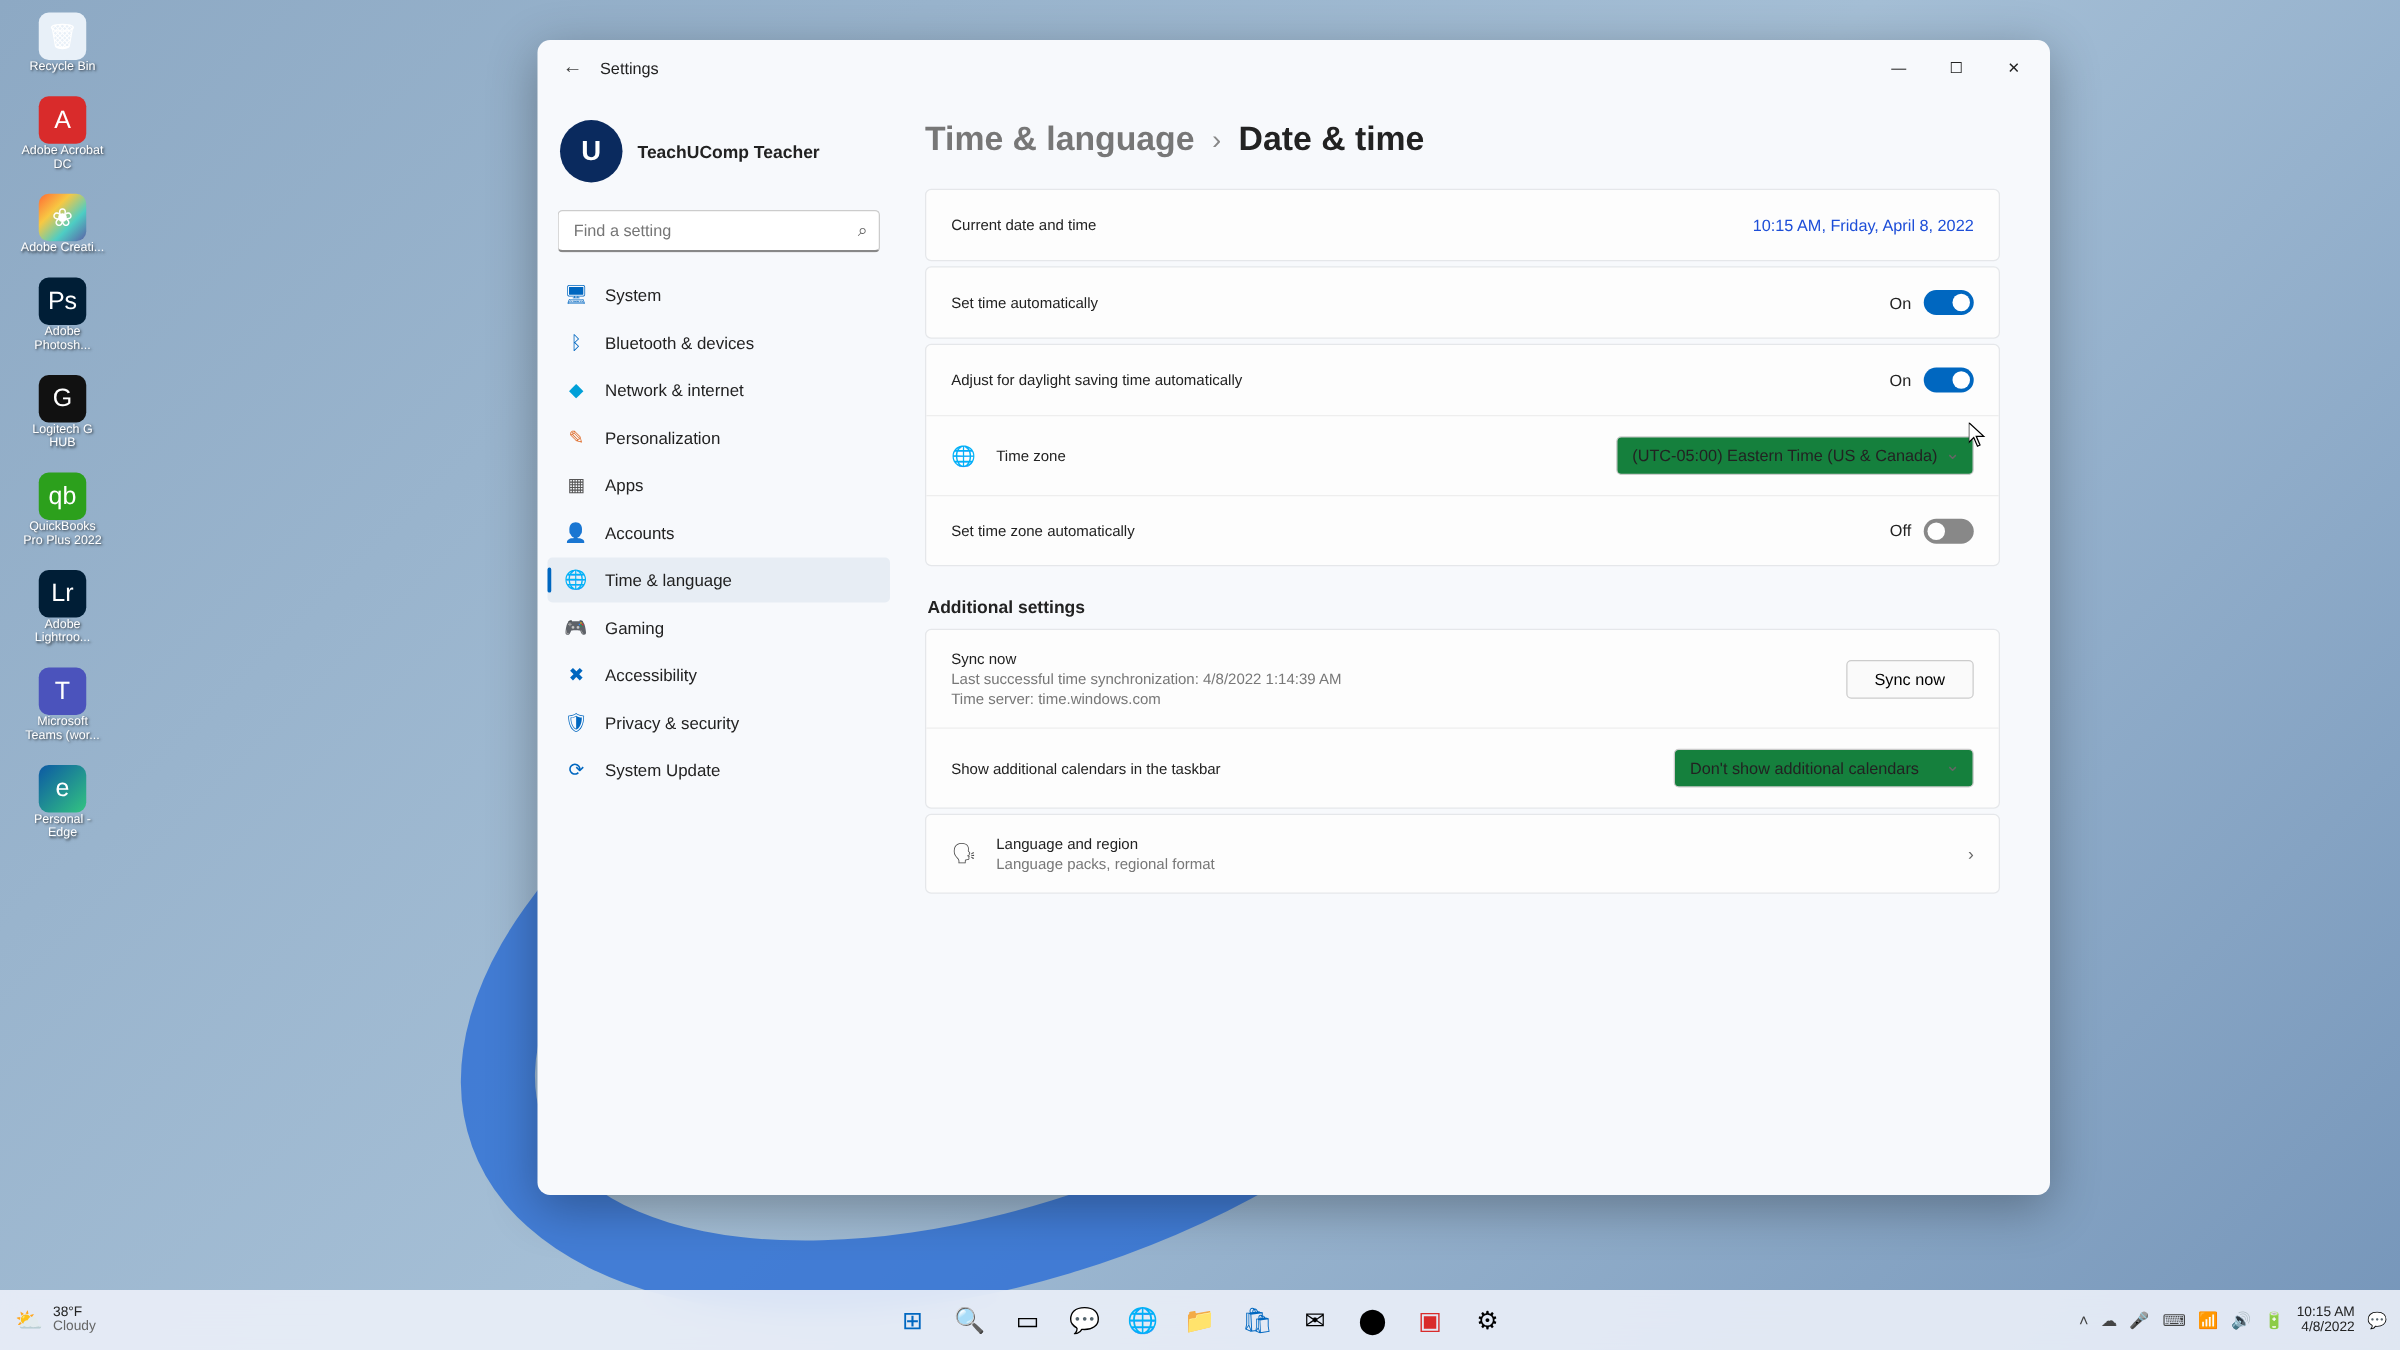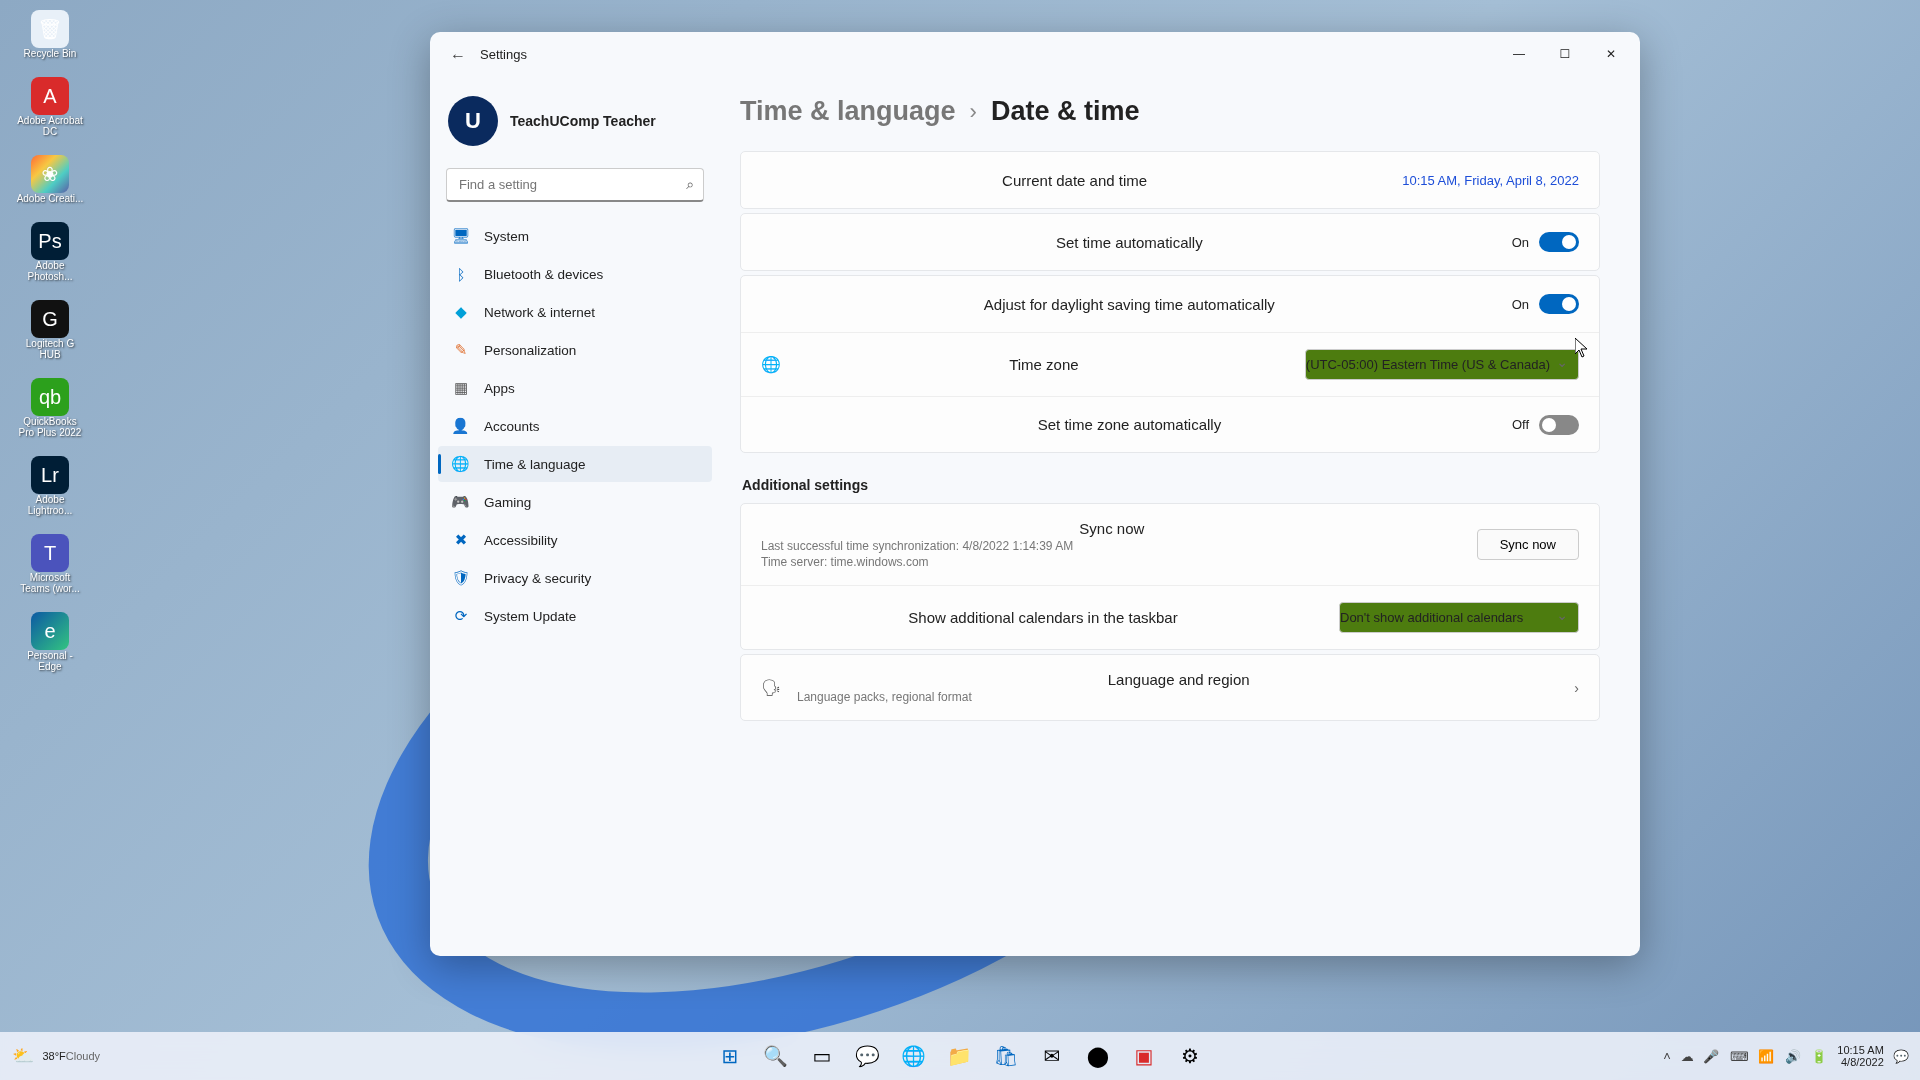--- a/index.html
+++ b/index.html
@@ -42,53 +42,53 @@
 .content { flex: 1; padding: 20px 40px 20px 20px; overflow-y: auto; }
 .breadcrumb { display: flex; align-items: center; gap: 14px; margin-bottom: 24px; }
 .breadcrumb .parent { font-size: 27px; font-weight: 600; color: #777; cursor: pointer; }
 .breadcrumb .sep { font-size: 22px; color: #888; }
 .breadcrumb .current { font-size: 27px; font-weight: 600; color: #222; }
 
 .card { background: #fdfdfd; border: 1px solid #e5e7ea; border-radius: 5px; margin-bottom: 4px; }
 .row { display: flex; align-items: center; padding: 16px 20px; min-height: 56px; gap: 14px; }
 .row + .row { border-top: 1px solid #eee; }
 .row .row-ico { width: 22px; font-size: 16px; color: #444; }
-.row .row-lbl { font-size: 15px; color: #222; flex: 1; text-align: center; }
+.row .row-lbl { font-size: 12px; color: #222; flex: 1; }
 .row .row-lbl.disabled { color: #aaa; }
 .row .row-sub { font-size: 12px; color: #777; }
 .row .row-val { font-size: 13px; color: #1d4ed8; }
 .row-col { display: flex; flex-direction: column; gap: 2px; flex: 1; }
 
 .toggle { display: flex; align-items: center; gap: 10px; }
 .toggle-lbl { font-size: 13px; color: #222; }
 .switch { width: 40px; height: 20px; border-radius: 10px; position: relative; cursor: pointer; }
 .switch.on { background: #0067c0; }
 .switch.off { background: #888; }
 .switch::after { content: ""; position: absolute; width: 14px; height: 14px; border-radius: 50%; background: #fff; top: 3px; }
 .switch.on::after { right: 3px; }
 .switch.off::after { left: 3px; }
 
-.dropdown { border: 1px solid #ccc; border-radius: 4px; padding: 7px 28px 7px 0; font-size: 13px; color: #222; background: #4d7c0f; position: relative; cursor: pointer; min-width: 240px; }
+.dropdown { border: 1px solid #ccc; border-radius: 4px; padding: 7px 28px 7px 12px; font-size: 13px; color: #222; background: #15803d; position: relative; cursor: pointer; min-width: 240px; }
 .dropdown::after { content: "⌄"; position: absolute; right: 10px; top: 4px; color: #666; font-size: 14px; }
 
 .btn { border: 1px solid #ccc; border-radius: 4px; padding: 7px 22px; font-size: 13px; background: #fafafa; cursor: pointer; }
 .btn.disabled { color: #aaa; cursor: default; }
 
 .section-title { font-size: 14px; font-weight: 600; color: #222; margin: 24px 0 10px 2px; }
 
 .chevron-row { cursor: pointer; }
 .chevron { color: #666; font-size: 14px; }
 
 .cursor { position: absolute; left: 1575px; top: 338px; width: 14px; height: 20px; pointer-events: none; z-index: 100; }
 
 
 .taskbar { position: absolute; left: 0; right: 0; bottom: 0; height: 48px; background: rgba(235,240,248,0.9); backdrop-filter: blur(10px); display: flex; align-items: center; }
 .taskbar-left { position: absolute; left: 12px; display: flex; align-items: center; gap: 8px; }
 .weather-ico { font-size: 18px; }
-.weather-txt { display: flex; flex-direction: row; line-height: 1; }
+.weather-txt { display: flex; flex-direction: column; line-height: 1; }
 .weather-txt .t1 { font-size: 11px; color: #222; }
 .weather-txt .t2 { font-size: 11px; color: #666; }
 .taskbar-center { margin: 0 auto; display: flex; gap: 6px; }
 .task-ico { width: 40px; height: 40px; display: flex; align-items: center; justify-content: center; border-radius: 4px; cursor: pointer; font-size: 20px; }
 .taskbar-right { position: absolute; right: 10px; display: flex; align-items: center; gap: 10px; }
 .tray-ico { font-size: 13px; color: #444; cursor: pointer; }
 .clock { display: flex; flex-direction: column; align-items: flex-end; line-height: 1.1; font-size: 11px; color: #222; }
 </style>
 </head>
 <body>

